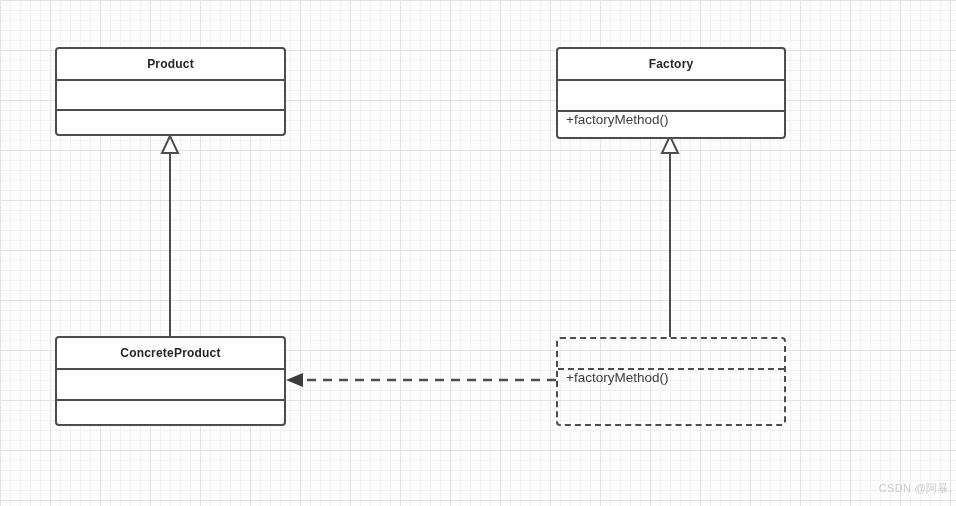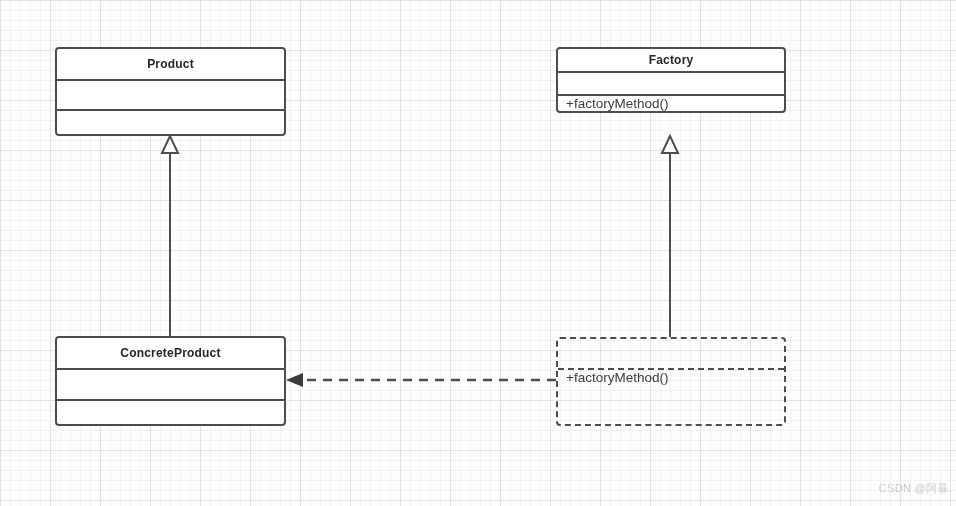--- a/index.html
+++ b/index.html
@@ -132,21 +132,21 @@
   </svg>
 
   <div class="uml-class" style="left:55px; top:47px; width:231px; height:89px;">
     <div class="uml-compartment title" style="height:32px;">
       <span class="class-name">Product</span>
     </div>
     <div class="uml-compartment attrs" style="height:30px;"></div>
     <div class="uml-compartment ops" style="flex:1;"></div>
   </div>
 
-  <div class="uml-class" style="left:556px; top:47px; width:230px; height:66px;">
+  <div class="uml-class" style="left:556px; top:47px; width:230px; height:92px;">
     <div class="uml-compartment title" style="height:32px;">
       <span class="class-name">Factory</span>
     </div>
     <div class="uml-compartment attrs" style="height:31px;"></div>
     <div class="uml-compartment ops" style="flex:1;">
       <span class="member">+factoryMethod()</span>
     </div>
   </div>
 
   <div class="uml-class" style="left:55px; top:336px; width:231px; height:90px;">

